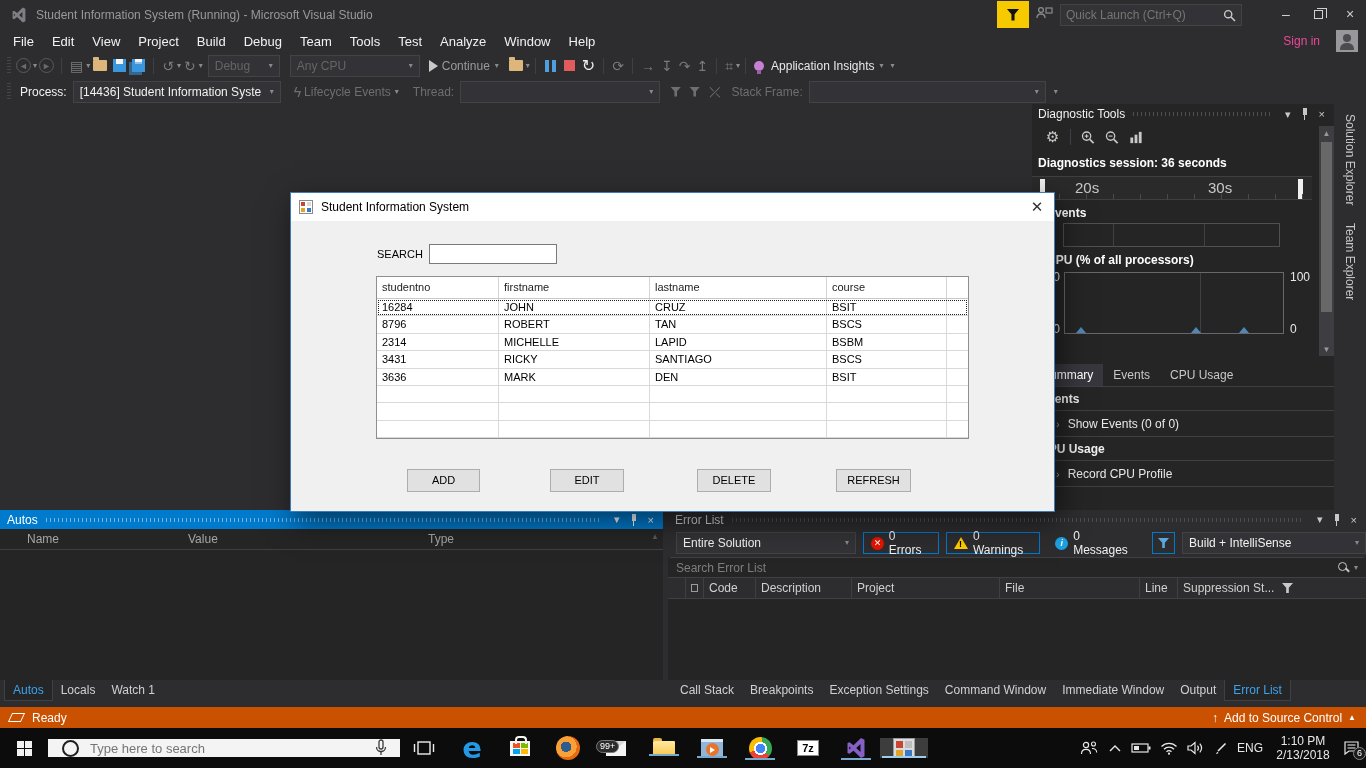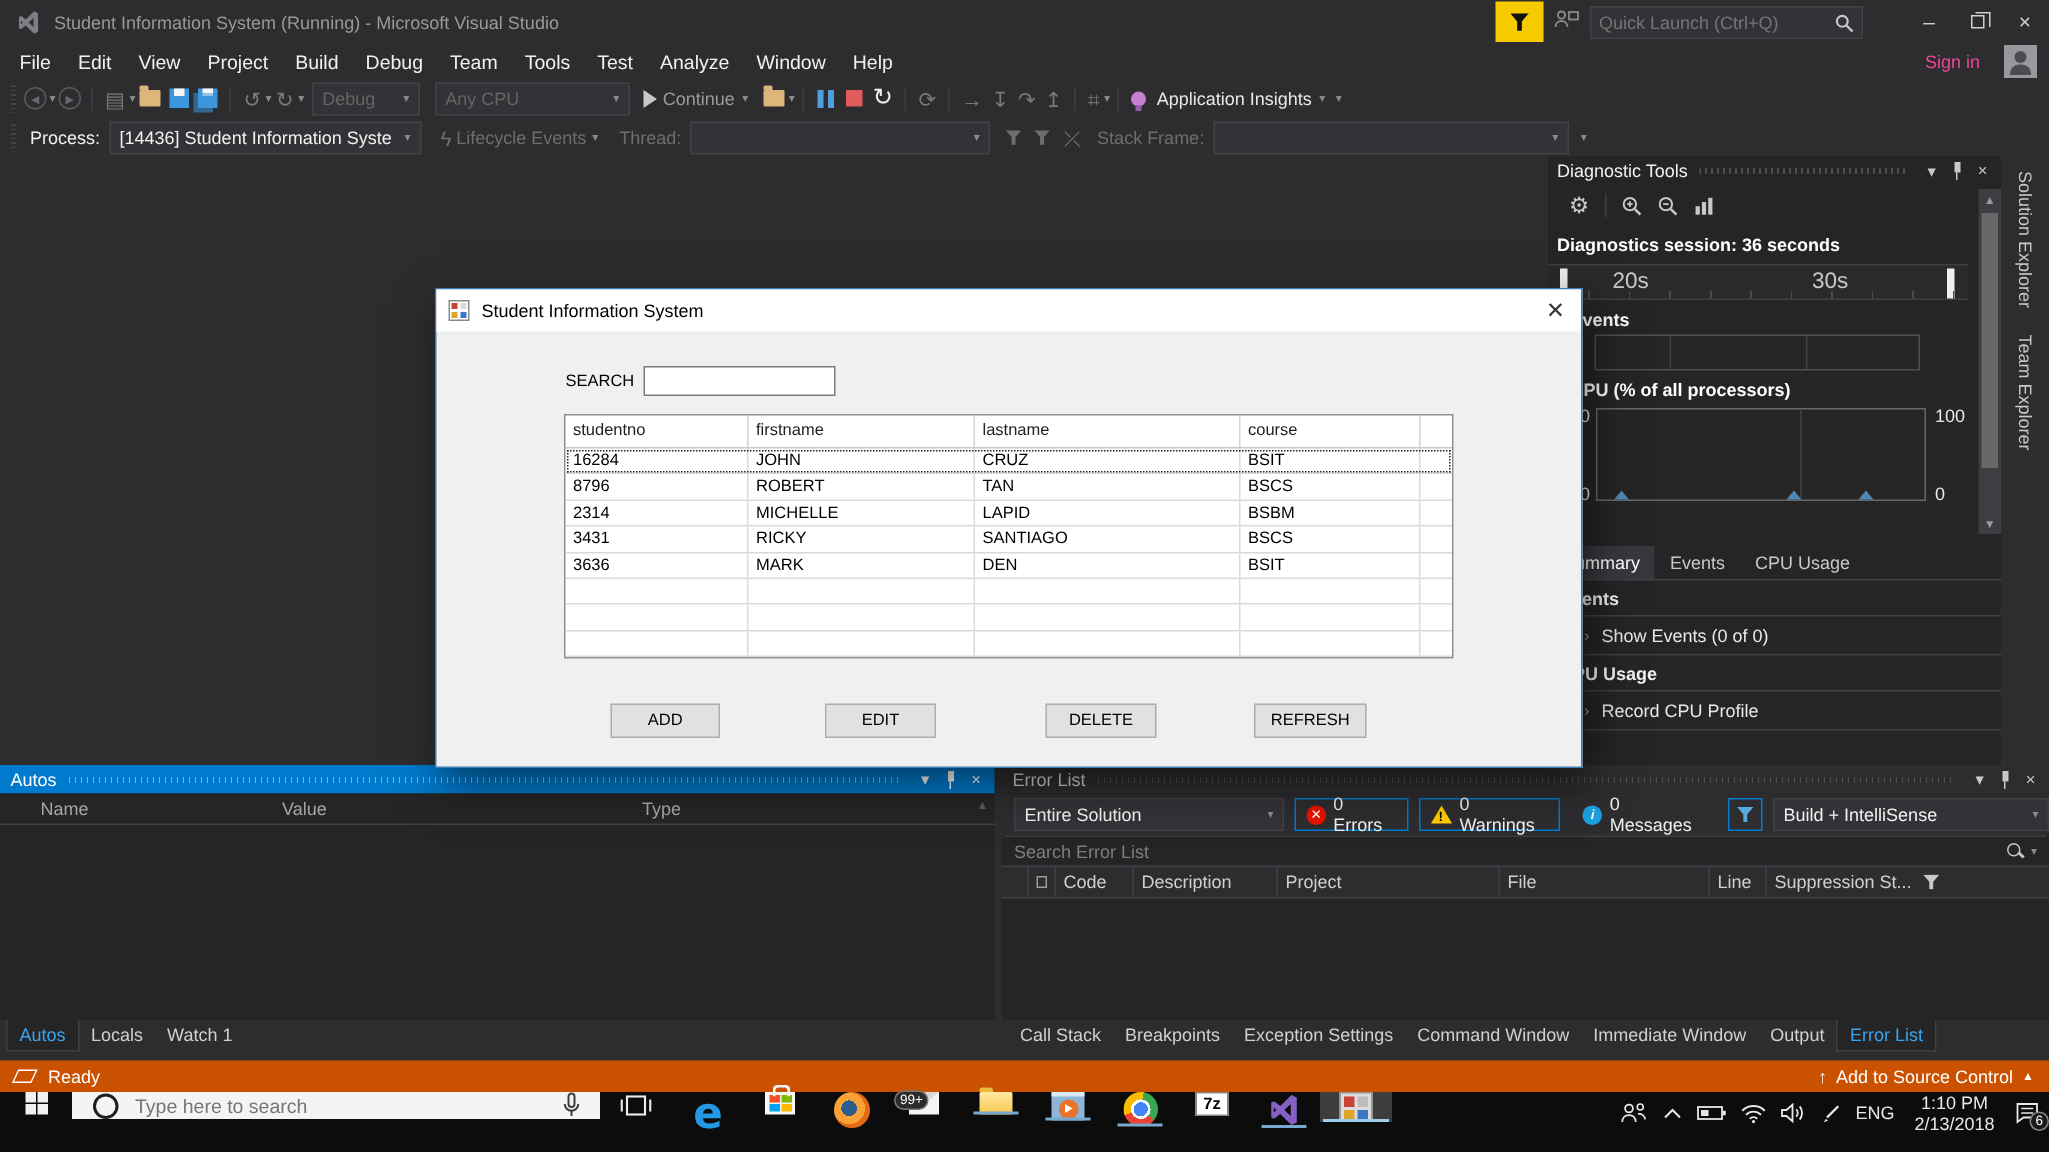--- a/index.html
+++ b/index.html
@@ -131,21 +131,21 @@
 .ic-warn{position:relative;width:0;height:0;border-left:7px solid transparent;border-right:7px solid transparent;border-bottom:12px solid #fc0}
 .ic-warn::after{content:"!";position:absolute;left:-2px;top:2px;font-size:9px;color:#000;font-weight:bold}
 .mag{width:13px;height:13px;position:relative}
 .mag::before{content:"";position:absolute;left:1px;top:1px;width:7px;height:7px;border:1.5px solid #c8c8c8;border-radius:50%}
 .mag::after{content:"";position:absolute;left:8px;top:8px;width:5px;height:1.5px;background:#c8c8c8;transform:rotate(45deg)}
 
 #statusbar{left:0;top:707px;width:1366px;height:21px;background:#ca5100;display:flex;align-items:center;color:#fff;font-size:12px}
 #sb-ic{width:13px;height:9px;border:1px solid #fff;transform:skewX(-25deg);margin:0 9px 0 10px}
 #sb-right{margin-left:auto;display:flex;align-items:center;gap:6px;margin-right:10px}
 
-#taskbar{left:0;top:728px;width:1366px;height:40px;background:#0c0c0c;display:flex;align-items:flex-start}
+#taskbar{left:0;top:728px;width:1366px;height:40px;background:#0c0c0c;display:flex;align-items:center}
 .tslot{width:48px;display:flex;align-items:center;justify-content:center;position:relative;flex:none}
 .tslot.open::after{content:"";position:absolute;left:9px;right:9px;bottom:0;height:2px;background:#76a9cd}
 .tslot.active{background:#3d3d3d}
 .tslot.active::after{content:"";position:absolute;left:2px;right:2px;bottom:0;height:2px;background:#9ccdee}
 #winlogo{display:grid;grid-template-columns:7px 7px;grid-template-rows:7px 7px;gap:1px}
 #winlogo i{background:#f2f2f2}
 #tb-search{width:352px;background:#f4f4f4;display:flex;align-items:center;flex:none}
 #cortana{width:17px;height:17px;border:2px solid #1f1f1f;border-radius:50%;margin-left:14px;flex:none}
 #tb-search input{border:none;outline:none;background:transparent;font-family:inherit;font-size:13px;color:#4a4a4a;margin-left:11px;flex:1;min-width:0}
 #tb-search svg{margin-right:12px}

